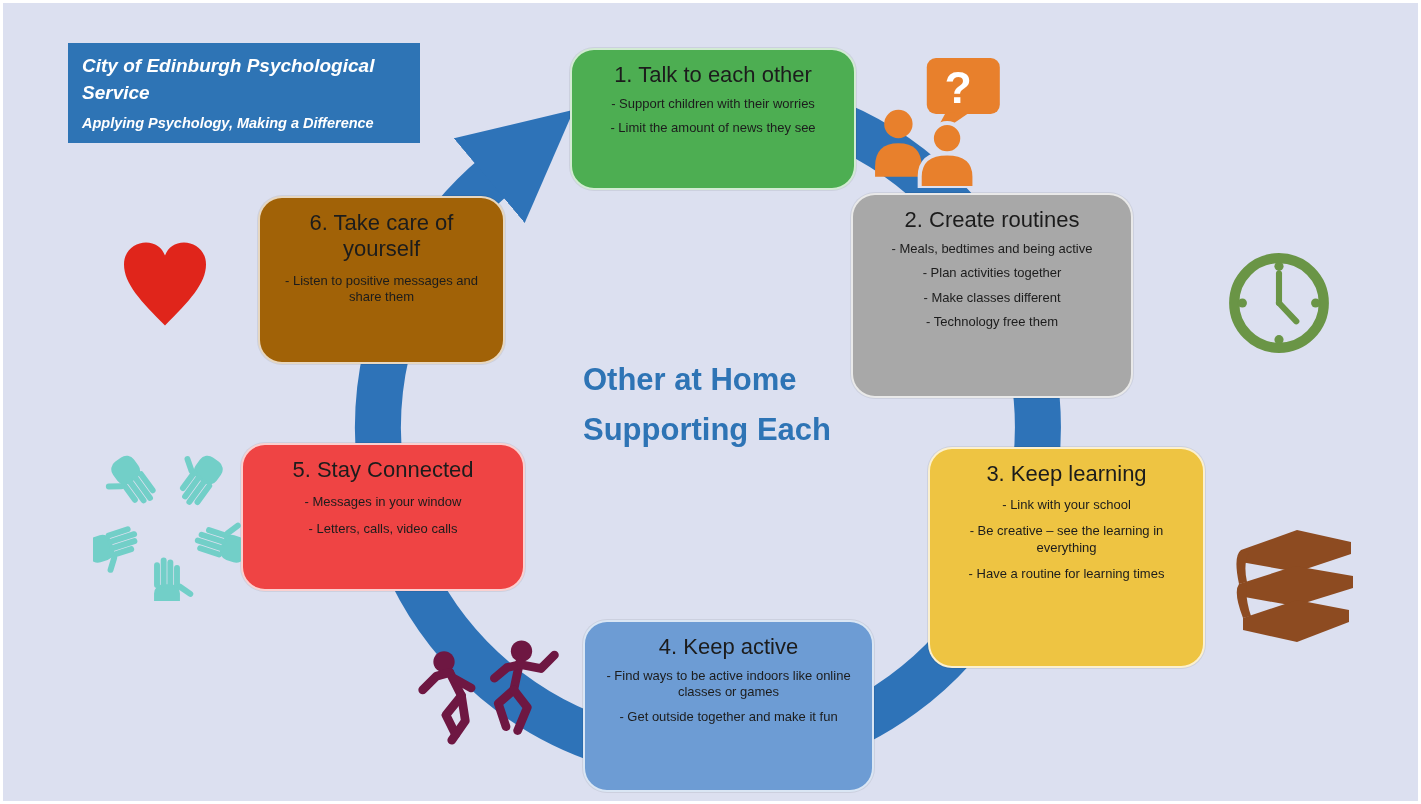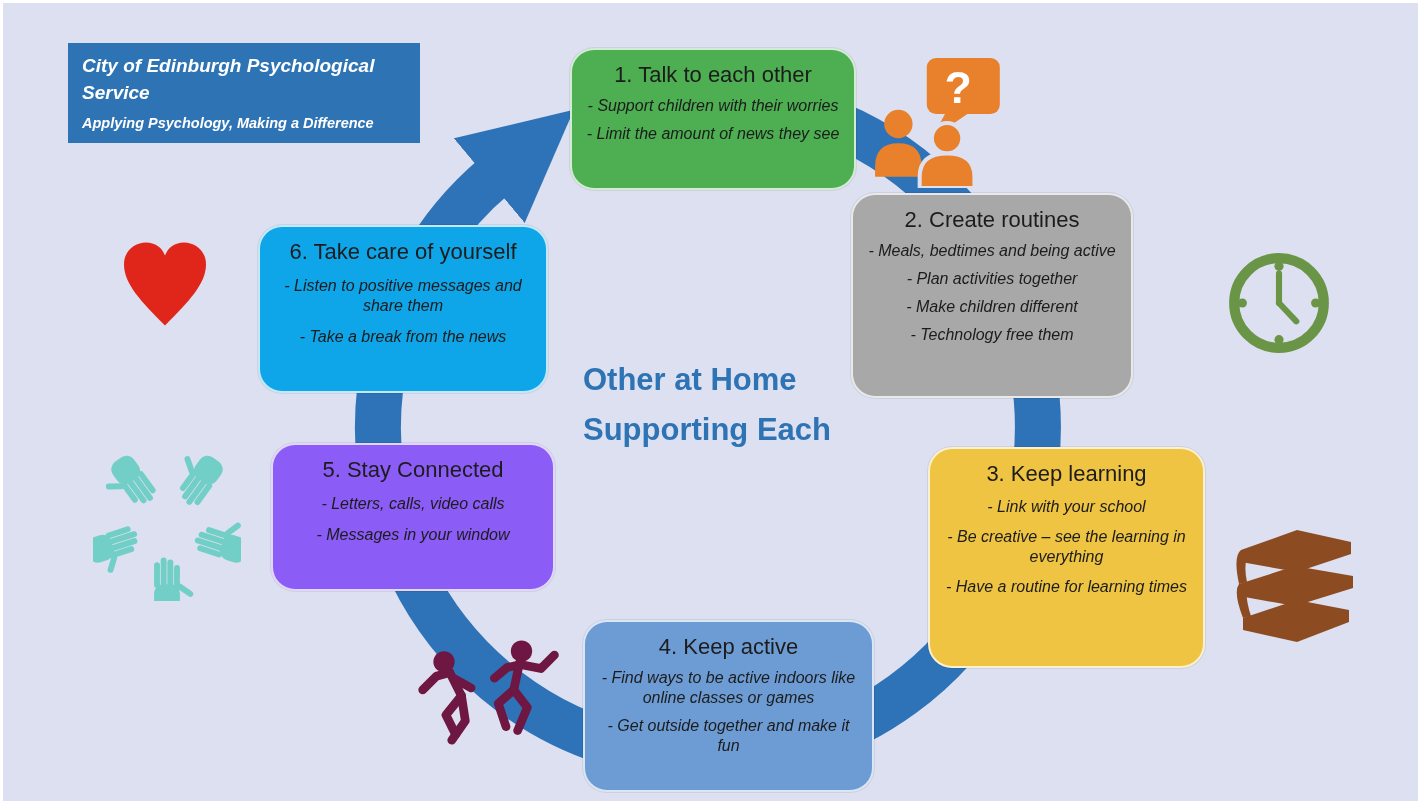--- a/index.html
+++ b/index.html
@@ -24,27 +24,27 @@
     color:#2E74B5; font-size:31px; font-weight:bold; line-height:1.62;
   }
   
   .step-box{
     border-radius:24px; box-sizing:border-box; z-index:2;
     border:2px solid rgba(255,255,255,0.75);
     box-shadow:0 0 0 1px rgba(0,0,0,0.07);
     color:#1c1c1c; text-align:center; padding:8px 8px;
   }
   .box-title{font-size:22px; margin-top:4px;}
-  .box-bullet{font-size:16px; line-height:1.25; margin:8px 4px 0 4px;font-style:italic;}
+  .box-bullet{font-size:13px; line-height:1.25; margin:8px 4px 0 4px;}
   #box-talk     {left:567px; top:45px;  width:286px; height:142px; background:#4DAE52;}
   #box-routines {left:848px; top:190px; width:282px; height:205px; background:#A8A8A8;}
   #box-learning {left:925px; top:444px; width:277px; height:221px; background:#EEC442;}
   #box-active   {left:580px; top:617px; width:291px; height:172px; background:#6D9CD4;}
-  #box-connected{left:268px; top:440px; width:284px; height:148px; background:#8b5cf6;}
-  #box-selfcare {left:255px; top:193px; width:290px; height:168px; background:#0ea5e9;margin-top:29px;}
+  #box-connected{left:238px; top:440px; width:284px; height:148px; background:#ef4444;}
+  #box-selfcare {left:255px; top:193px; width:247px; height:168px; background:#a16207;}
   #box-learning .box-bullet{margin-top:10px;}
   #box-selfcare .box-bullet{margin-top:11px;}
   #box-connected .box-bullet{margin-top:11px;}
   
   .ring-layer{left:0; top:0; z-index:1;}
   .icon{z-index:3;}
 </style>
 </head>
 <body>
 
@@ -72,47 +72,46 @@
   <div class="abs step-box" id="box-talk">
     <div class="box-title">1. Talk to each other</div>
     <div class="box-bullet">- Support children with their worries</div>
     <div class="box-bullet">- Limit  the amount of news they see</div>
   </div>
 
   <div class="abs step-box" id="box-routines">
     <div class="box-title">2. Create routines</div>
     <div class="box-bullet">- Meals, bedtimes and being active</div>
     <div class="box-bullet">- Plan activities together</div>
-    <div class="box-bullet">- Make children different</div>
+    <div class="box-bullet">- Make classes different</div>
     <div class="box-bullet">- Technology free them</div>
   </div>
 
   <div class="abs step-box" id="box-learning">
     <div class="box-title">3. Keep learning</div>
     <div class="box-bullet">- Link with your school</div>
     <div class="box-bullet">- Be creative – see the learning in everything</div>
     <div class="box-bullet">- Have a routine for learning times</div>
   </div>
 
   <div class="abs step-box" id="box-active">
     <div class="box-title">4. Keep active</div>
     <div class="box-bullet">- Find ways to be active indoors like online classes or games</div>
     <div class="box-bullet">- Get outside together and make it fun</div>
   </div>
 
   <div class="abs step-box" id="box-connected">
     <div class="box-title">5. Stay Connected</div>
+    <div class="box-bullet">- Messages in your window</div>
     <div class="box-bullet">- Letters, calls, video calls</div>
-    <div class="box-bullet">- Messages in your window</div>
   </div>
 
   <div class="abs step-box" id="box-selfcare">
     <div class="box-title">6. Take care of yourself</div>
     <div class="box-bullet">- Listen to positive messages and share them</div>
-    <div class="box-bullet">- Take a break from the news</div>
   </div>
 
   <svg class="abs icon" style="left:868px; top:50px;" width="142" height="135" viewBox="0 0 140 133">
     <rect x="55" y="5" width="72" height="55" rx="9" fill="#E8802C"></rect>
     <path d="M74 58 L60 84 L95 60 Z" fill="#E8802C"></path>
     <text x="86" y="49" font-size="44" font-weight="bold" fill="#ffffff" text-anchor="middle" font-family="Liberation Sans, sans-serif">?</text>
     <circle cx="27" cy="70" r="14" fill="#E8802C"></circle>
     <path d="M4 122 L4 112 Q4 89 27 89 Q50 89 50 112 L50 122 Z" fill="#E8802C"></path>
     <circle cx="75" cy="84" r="15" stroke="#DCE0F0" stroke-width="4" fill="#E8802C"></circle>
     <path d="M48 133 L48 122 Q48 99 75 99 Q102 99 102 122 L102 133 Z" stroke="#DCE0F0" stroke-width="4" fill="#E8802C"></path>

